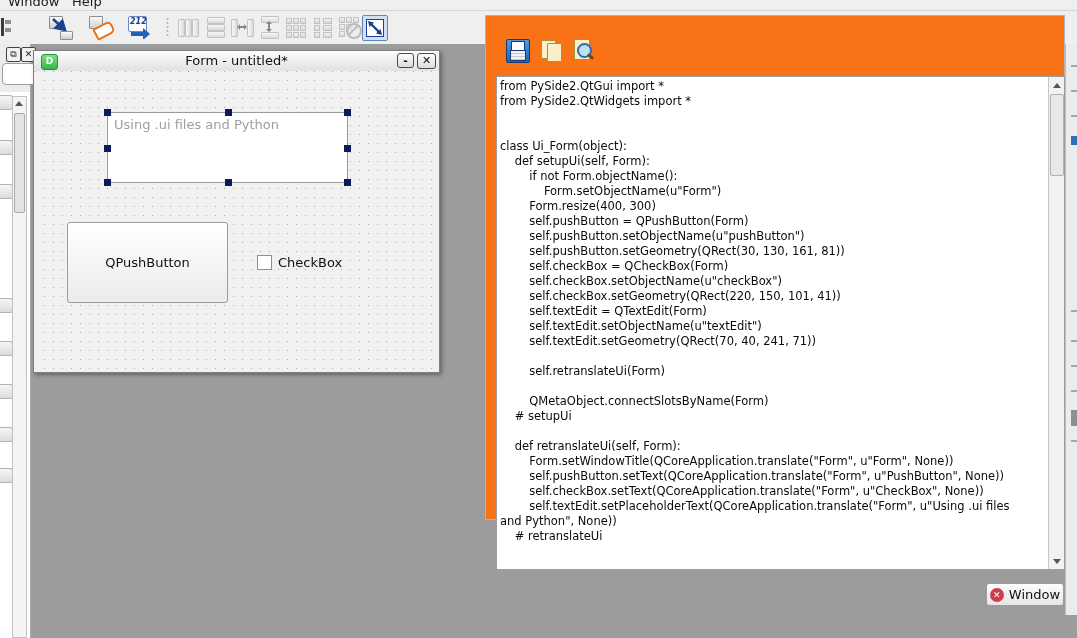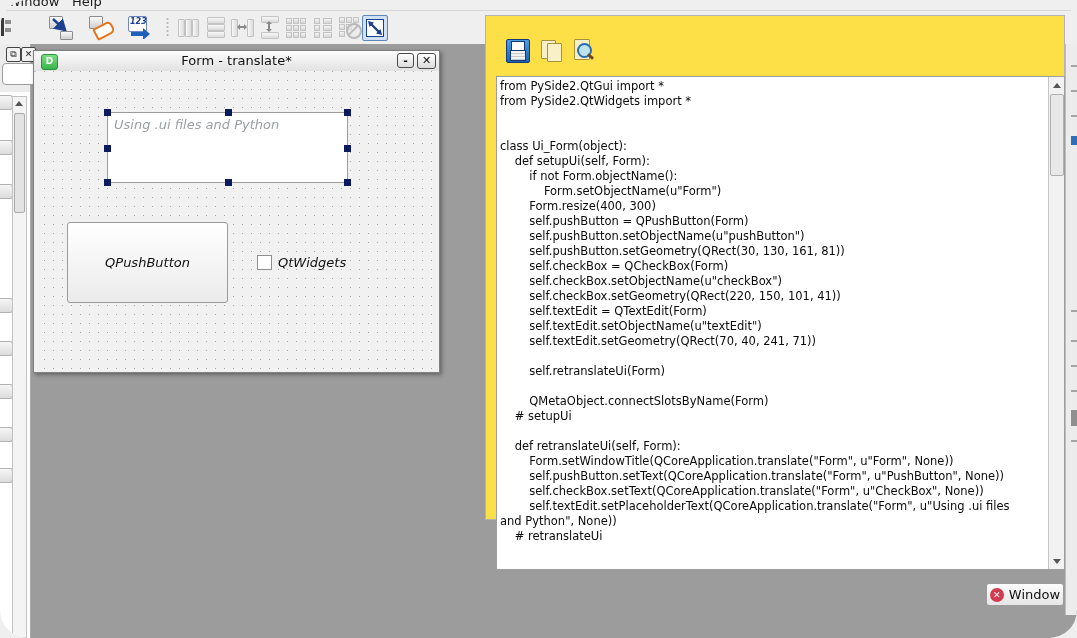--- a/index.html
+++ b/index.html
@@ -1,17 +1,17 @@
 <!DOCTYPE html>
 <html style="--handle-navy: #0b1a5e; --designer-green: #39b54a; --close-red: #d23c50; --accent-blue: #2f6fba; --mdi-grey: #9c9c9c;"><head>
 <meta charset="utf-8">
 <style>
   html,body{margin:0;padding:0;}
   body{font-family:"DejaVu Sans",sans-serif;background:#efefef;}
-  .screen{position:relative;width:1077px;height:638px;overflow:hidden;background:#efefef;border-radius:28px;}
+  .screen{position:relative;width:1077px;height:638px;overflow:hidden;background:#efefef;}
   .abs{position:absolute;}
 
   
   .menubar{left:0;top:0;width:1077px;height:10px;background:#efefef;border-bottom:1px solid #d6d6d6;overflow:hidden;}
   .menu-item{position:absolute;top:-6px;font-size:13px;color:#1a1a1a;}
 
   
   .toolbar{left:0;top:11px;width:1077px;height:33px;background:#efefef;}
   .tbi{position:absolute;top:4px;width:24px;height:24px;}
   .tb-sep{position:absolute;top:6px;width:3px;height:20px;background-image:radial-gradient(circle,#b9b9b9 1px,transparent 1.2px);background-size:3px 4px;}
@@ -44,31 +44,31 @@
   .res-win{left:713px;top:612px;width:364px;height:26px;background:#ebebeb;}
   .res-box{position:absolute;top:5px;background:#fff;border:1px solid #9a9a9a;height:24px;box-sizing:border-box;font-size:12px;color:#111;}
   .res-box .lbl{display:inline-block;padding:3px 0 0 28px;}
 
   
   .form-win{left:33px;top:50px;width:407px;height:323px;background:#f1f1f1;border:1px solid #7f7f7f;box-sizing:border-box;box-shadow:2px 2px 4px rgba(0,0,0,.35);}
   .form-title{position:absolute;left:0;top:0;width:100%;height:20px;background:linear-gradient(#fcfcfc,#e2e2e2);border-bottom:1px solid #c0c0c0;}
   .form-title .txt{position:absolute;left:0;width:100%;top:2px;text-align:center;font-size:13px;color:#101010;}
   .dicon{position:absolute;left:7px;top:3px;width:15px;height:14px;border-radius:3px;background:linear-gradient(#7ede83,var(--designer-green));border:1px solid #2c8f3c;color:#fff;font-size:9px;font-weight:bold;text-align:center;line-height:13px;}
   .win-btn{position:absolute;top:2px;height:15px;border:1px solid #4a4a4a;border-radius:3px;background:linear-gradient(#fdfdfd,#dcdcdc);text-align:center;font-size:11px;font-weight:bold;color:#111;line-height:13px;box-sizing:border-box;}
-  .canvas{position:absolute;left:2px;top:20px;width:403px;height:301px;background-color:#f1f1f1;background-image:radial-gradient(circle,#a8a8a8 .8px,transparent 1px);background-size:9px 9px;background-position:4px 5px;font-style:italic;}
+  .canvas{position:absolute;left:2px;top:20px;width:403px;height:301px;background-color:#f1f1f1;background-image:radial-gradient(circle,#a8a8a8 .8px,transparent 1px);background-size:9px 9px;background-position:4px 5px;}
   .textedit{position:absolute;left:71px;top:41px;width:241px;height:71px;background:#fff;border:1px solid #9b9b9b;box-sizing:border-box;}
   .textedit .ph{display:block;padding:4px 0 0 6px;font-size:13px;color:#9aa0a4;}
   .handle{position:absolute;width:7px;height:7px;background:var(--handle-navy);}
   .pushbtn{position:absolute;left:31px;top:151px;width:161px;height:81px;background:linear-gradient(#ffffff,#ebebeb);border:1px solid #9b9b9b;border-radius:3px;box-sizing:border-box;display:flex;align-items:center;justify-content:center;font-size:13px;color:#111;}
   .chkrow{position:absolute;left:221px;top:171px;width:101px;height:41px;display:flex;align-items:center;}
   .chkbox{width:13px;height:13px;background:#fff;border:1px solid #8f8f8f;margin-right:6px;}
   .chklbl{font-size:13px;color:#111;}
 
   
-  .dialog{left:485px;top:15px;width:580px;height:505px;background:#fde047;border:1px solid #b3b3b3;box-sizing:border-box;}
+  .dialog{left:485px;top:15px;width:580px;height:505px;background:#f97316;border:1px solid #b3b3b3;box-sizing:border-box;}
   .dlg-icon{position:absolute;top:23px;width:22px;height:22px;}
   .floppy{background:linear-gradient(#4f9be4,#1d62b8);border:1px solid #123c73;border-radius:2px;}
   .floppy:before{content:"";position:absolute;left:4px;top:1px;width:12px;height:8px;background:#fff;border:1px solid #123c73;}
   .floppy:after{content:"";position:absolute;left:3px;bottom:1px;width:14px;height:9px;background:repeating-linear-gradient(#f2f2f2 0 2px,#c9c9c9 2px 3px);border:1px solid #123c73;}
   .page{position:absolute;background:#f9f0c8;border:1px solid #a8913c;border-radius:1px;}
   .lens{position:absolute;width:11px;height:11px;border:2px solid #2a6db5;border-radius:50%;background:#bfe3ea;}
   .lens-handle{position:absolute;width:7px;height:3px;background:#6b4a23;transform:rotate(40deg);border-radius:1px;}
   .code-area{position:absolute;left:10px;top:60px;width:569px;height:494px;background:#fff;border:1px solid #9e9e9e;box-sizing:border-box;}
   .code-area pre{margin:0;position:absolute;left:0;top:0;right:16px;bottom:0;padding:2px 3px;font-family:"DejaVu Sans",sans-serif;font-size:11.5px;line-height:15px;color:#0a0a0a;white-space:pre-wrap;overflow:hidden;}
   .vscroll{position:absolute;right:0;top:0;width:16px;height:100%;background:#f2f2f2;border-left:1px solid #c6c6c6;box-sizing:border-box;}
@@ -108,21 +108,21 @@
       <div class="widget-chip" style="left:12px;top:16px;width:11px;height:7px;"></div>
     </div>
 
     <div class="tbi" style="left:88px">
       <div class="widget-chip" style="left:1px;top:1px;width:12px;height:11px;"></div>
       <div class="abs" style="left:6px;top:9px;width:16px;height:9px;background:#fff;border:2px solid #e8731a;border-radius:2px 5px 5px 2px;transform:rotate(-28deg);"></div>
     </div>
 
     <div class="tbi" style="left:127px">
       <div class="abs" style="left:1px;top:1px;width:17px;height:14px;background:#fff;border:1px solid #6d87c4;border-radius:2px;"></div>
-      <span class="abs" style="left:3px;top:2px;font-size:8px;font-weight:bold;color:#1d3f8f;font-style:italic;">123</span>
+      <span class="abs" style="left:3px;top:2px;font-size:8px;font-weight:bold;color:#1d3f8f;font-style:italic;">212</span>
       <svg width="24" height="24" style="position:absolute;left:0;top:0">
         <line x1="4" y1="19" x2="17" y2="19" stroke="#1d62b8" stroke-width="4"></line>
         <path d="M16,13 L23,19 L16,25 z" fill="#1d62b8"></path>
       </svg>
     </div>
     <div class="tb-sep" style="left:166px"></div>
 
     <div class="tbi dis" style="left:176px">
       <div class="bar-v" style="left:2px"></div>
         <div class="bar-v" style="left:9px"></div>
@@ -218,21 +218,21 @@
     <div class="sliver-mark" style="top:321px"></div>
     <div class="sliver-mark" style="top:346px"></div>
     <div class="sliver-mark" style="top:366px;height:16px;background:#8f8f8f;"></div>
     <div class="sliver-mark" style="top:396px"></div>
   </div>
 
 
   <div class="abs form-win">
     <div class="form-title">
       <div class="dicon">D</div>
-      <div class="txt">Form - translate*</div>
+      <div class="txt">Form - untitled*</div>
       <div class="win-btn" style="left:363px;width:17px;">-</div>
       <div class="win-btn" style="left:383px;width:19px;height:16px;line-height:14px;">✕</div>
     </div>
     <div class="canvas">
 
       <div class="textedit">
         <span class="ph">Using .ui files and Python</span>
         <div class="handle" style="left:-4px;top:-4px;"></div>
         <div class="handle" style="left:calc(50% - 3px);top:-4px;"></div>
         <div class="handle" style="right:-4px;top:-4px;"></div>
@@ -242,21 +242,21 @@
         <div class="handle" style="left:calc(50% - 3px);bottom:-4px;"></div>
         <div class="handle" style="right:-4px;bottom:-4px;"></div>
       </div>
 
       <div class="pushbtn">
         <span>QPushButton</span>
       </div>
 
       <div class="chkrow">
         <div class="chkbox"></div>
-        <span class="chklbl">QtWidgets</span>
+        <span class="chklbl">CheckBox</span>
       </div>
     </div>
   </div>
 
   <div class="abs dialog">
     <div class="dlg-icon floppy" style="left:20px"></div>
     <div class="dlg-icon" style="left:54px">
       <div class="page" style="left:1px;top:1px;width:13px;height:17px;"></div>
       <div class="page" style="left:7px;top:4px;width:13px;height:17px;"></div>
     </div>

